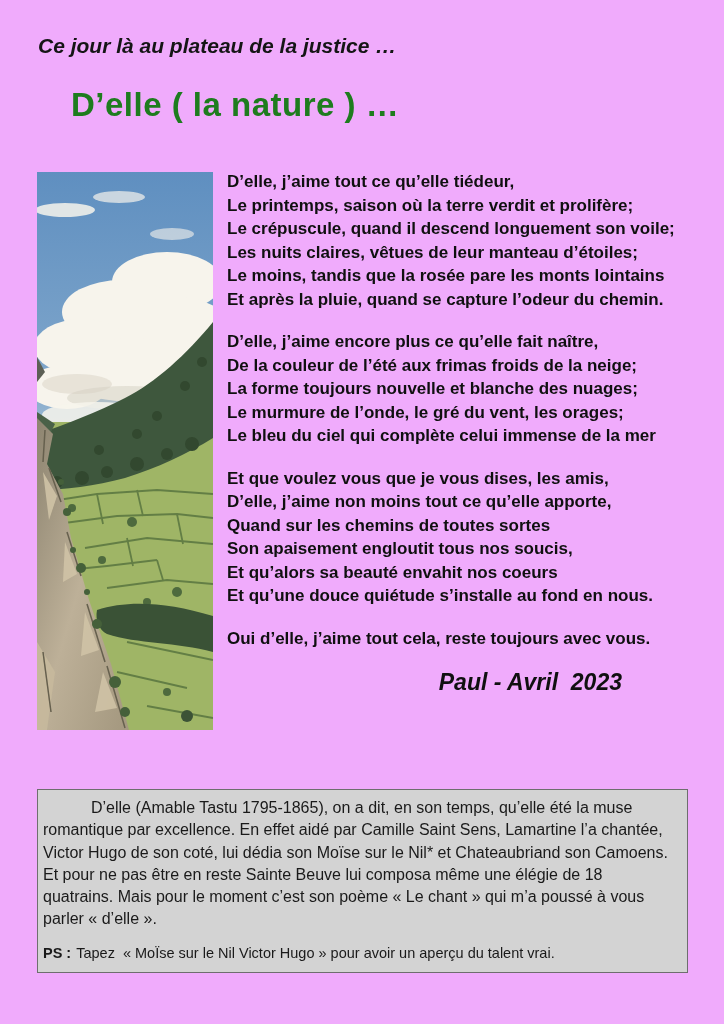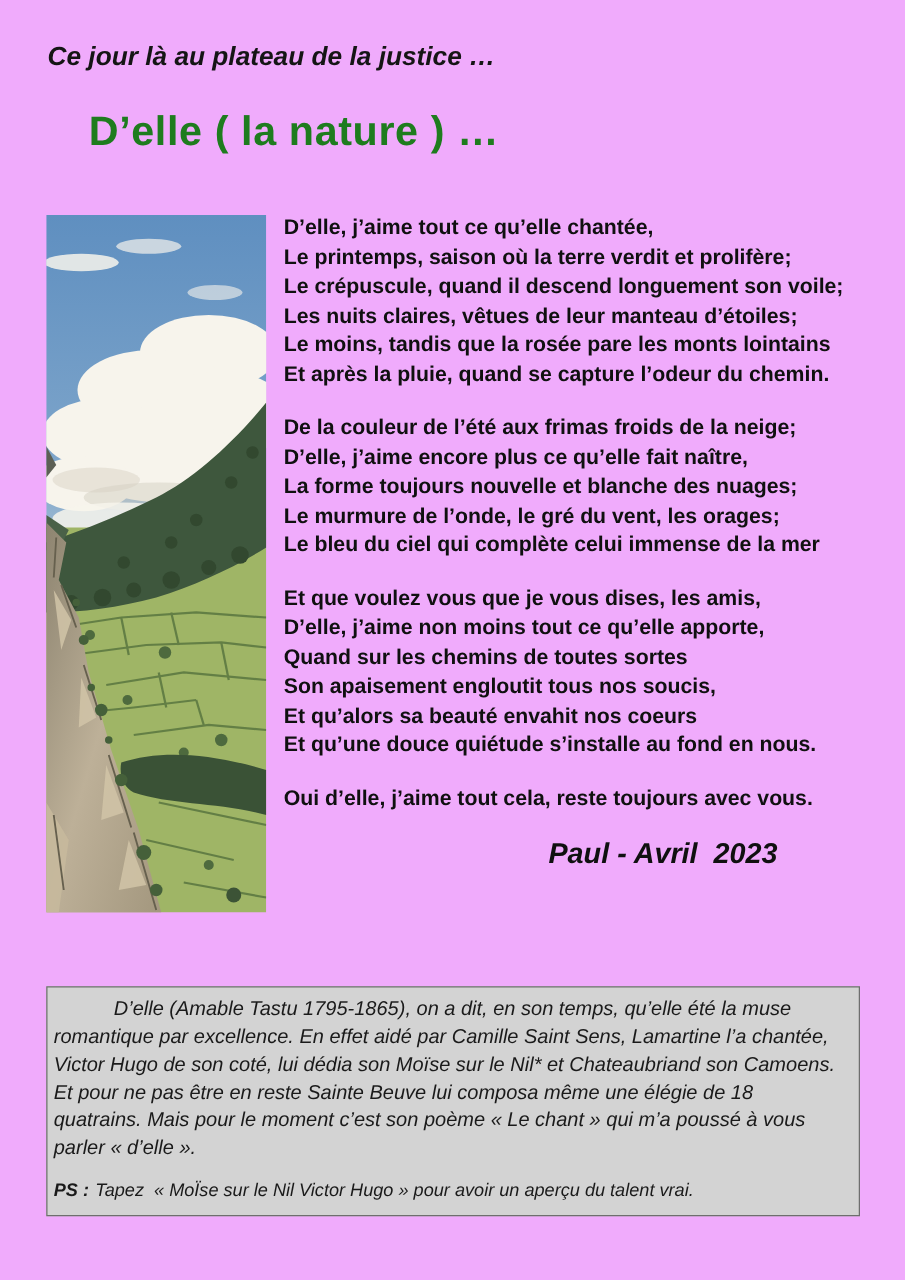--- a/index.html
+++ b/index.html
@@ -27,21 +27,21 @@
   }
   .stanza{margin:0 0 19px 0;}
   .signature{
     margin-top:21px;text-align:right;padding-right:57px;
     font-style:italic;font-weight:bold;font-size:23px;white-space:pre;
   }
   .footnote-box{
     position:absolute;left:37px;top:789px;width:651px;min-height:166px;
     box-sizing:border-box;background:#d3d3d3;border:1px solid #6e6e6e;
     padding:7px 10px 8px 5px;
-    font-style:italic;font-size:16px;line-height:22.3px;color:#1a1a1a;
+    font-size:16px;line-height:22.3px;color:#1a1a1a;
   }
   .footnote-body{margin:0;text-indent:48px;}
   .ps{margin:11px 0 0 0;font-size:14.5px;white-space:pre-wrap;}
   .ps-label{font-weight:bold;}
   .ps-text{margin-left:5px;}
 </style>
 </head>
 <body>
 
 <div class="page">
@@ -163,30 +163,30 @@
             <circle cx="24" cy="310" r="3"></circle>
           <circle cx="88" cy="540" r="5"></circle>
             <circle cx="36" cy="378" r="3"></circle>
         </g>
       </g>
     </svg>
   </div>
 
   <div class="poem">
     <div class="stanza">
-        <div class="line">D’elle, j’aime tout ce qu’elle chantée,</div>
+        <div class="line">D’elle, j’aime tout ce qu’elle tiédeur,</div>
         <div class="line">Le printemps, saison où la terre verdit et prolifère;</div>
         <div class="line">Le crépuscule, quand il descend longuement son voile;</div>
         <div class="line">Les nuits claires, vêtues de leur manteau d’étoiles;</div>
         <div class="line">Le moins, tandis que la rosée pare les monts lointains</div>
         <div class="line">Et après la pluie, quand se capture l’odeur du chemin.</div>
       </div>
     <div class="stanza">
+        <div class="line">D’elle, j’aime encore plus ce qu’elle fait naître,</div>
         <div class="line">De la couleur de l’été aux frimas froids de la neige;</div>
-        <div class="line">D’elle, j’aime encore plus ce qu’elle fait naître,</div>
         <div class="line">La forme toujours nouvelle et blanche des nuages;</div>
         <div class="line">Le murmure de l’onde, le gré du vent, les orages;</div>
         <div class="line">Le bleu du ciel qui complète celui immense de la mer</div>
       </div>
     <div class="stanza">
         <div class="line">Et que voulez vous que je vous dises, les amis,</div>
         <div class="line">D’elle, j’aime non moins tout ce qu’elle apporte,</div>
         <div class="line">Quand sur les chemins de toutes sortes</div>
         <div class="line">Son apaisement engloutit tous nos soucis,</div>
         <div class="line">Et qu’alors sa beauté envahit nos coeurs</div>

